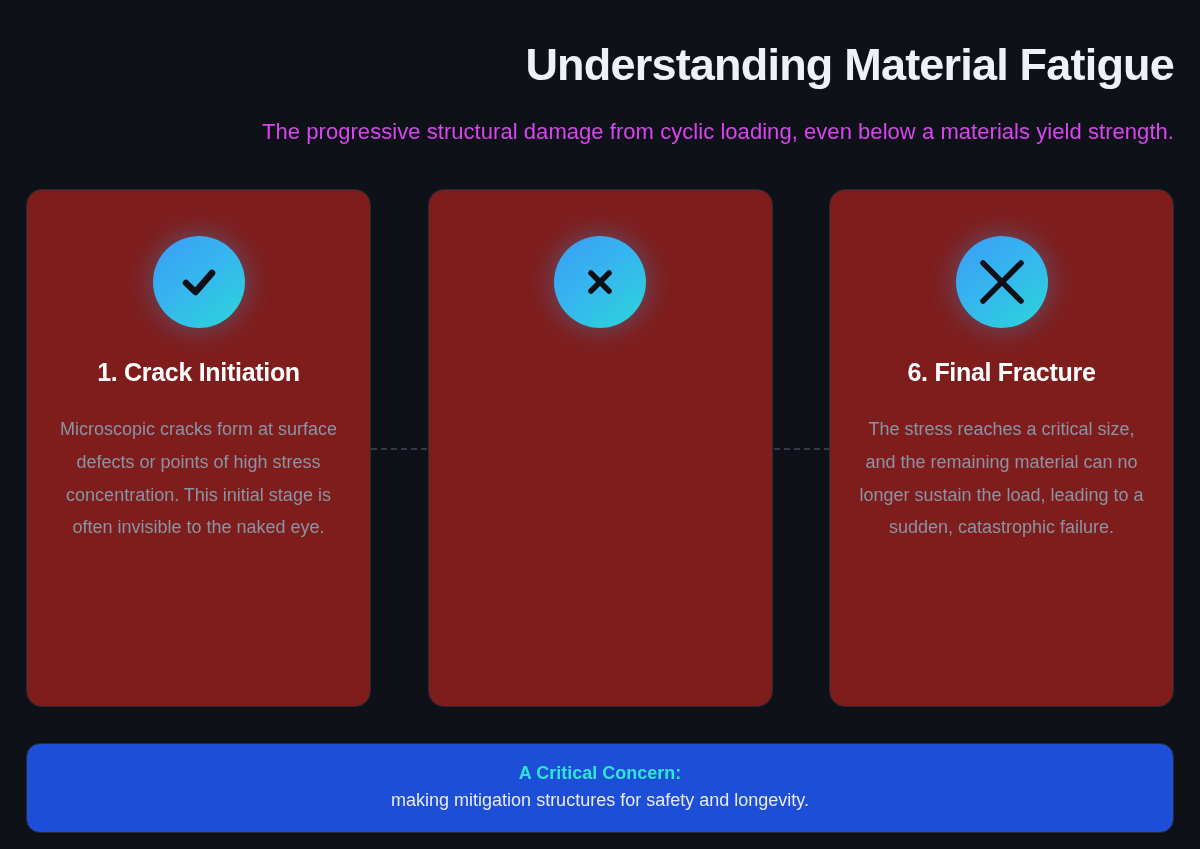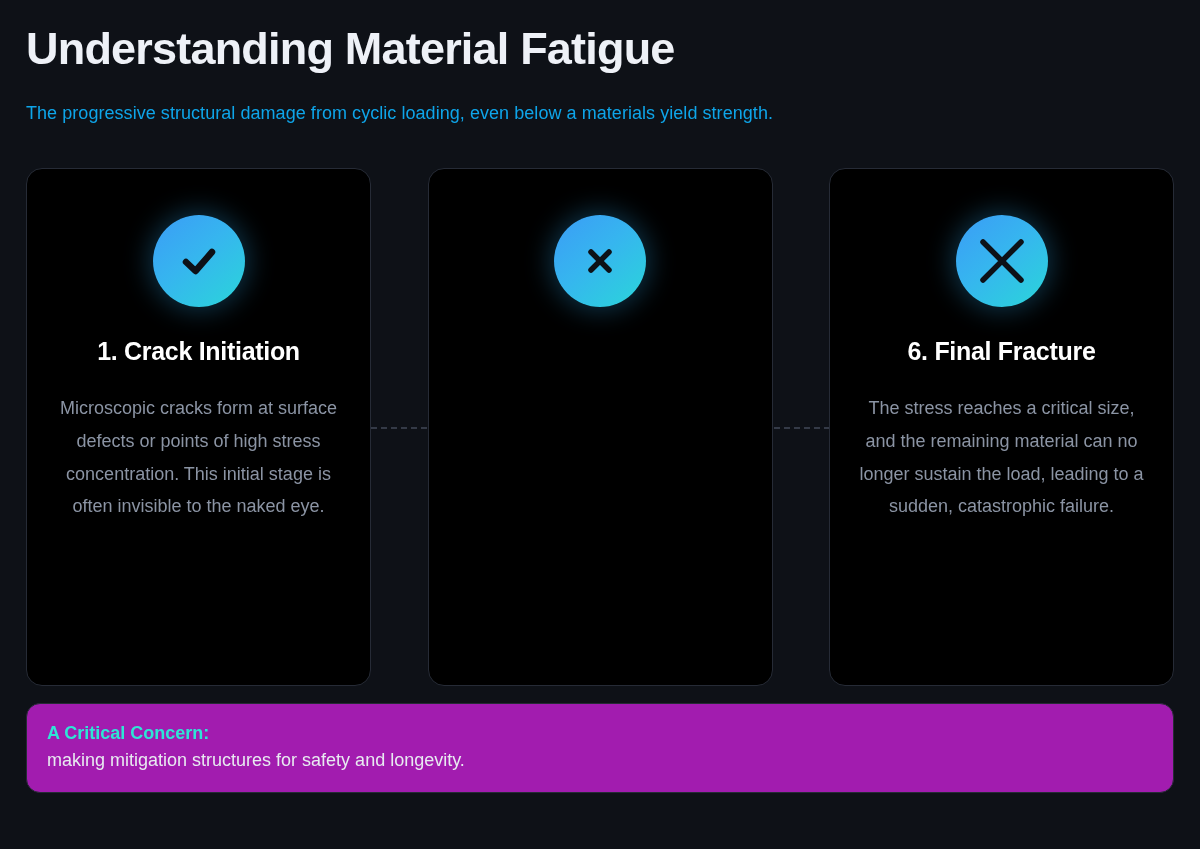--- a/index.html
+++ b/index.html
@@ -20,53 +20,53 @@
     width: 1200px;
     height: 849px;
     position: relative;
     display: flex;
     flex-direction: column;
     padding: 0 26px;
   }
 
   
   .header {
-    text-align: left;
-    padding-top: 22px;
+    text-align: right;
+    padding-top: 38px;
   }
 
   .page-title {
     font-size: 45px;
     font-weight: bold;
     color: #eef1f7;
     letter-spacing: -0.8px;
     line-height: 1.18;
   }
 
   .page-subtitle {
     margin-top: 28px;
-    font-size: 18px;
-    color: #0ea5e9;
+    font-size: 22px;
+    color: #d946ef;
     font-weight: normal;
     letter-spacing: 0.05px;
   }
 
   
   .cards-row {
     margin-top: 44px;
     display: flex;
     align-items: stretch;
     justify-content: space-between;
     position: relative;
     height: 518px;
   }
 
   .stage-card {
     width: 345px;
-    background: #000000;
+    background: #7f1d1d;
     border: 1px solid #262b36;
     border-radius: 16px;
     padding: 46px 22px 20px 22px;
     text-align: center;
     position: relative;
     z-index: 2;
   }
 
   .icon-wrap {
     display: flex;
@@ -109,26 +109,26 @@
     width: 56px;
     height: 0;
     border-top: 2px dashed #343a47;
     z-index: 1;
   }
   .connector.c1 { left: 345px; }
   .connector.c2 { left: 748px; }
 
   
   .banner {
-    margin-top: 17px;
-    background: #a21caf;
+    margin-top: 36px;
+    background: #1d4ed8;
     border: 1px solid #262b36;
     border-radius: 14px;
     padding: 16px 20px 18px 20px;
-    text-align: left;
+    text-align: center;
   }
 
   .banner-heading {
     font-size: 18px;
     font-weight: bold;
     color: #2ee5d5;
     line-height: 1.5;
   }
 
   .banner-line {

